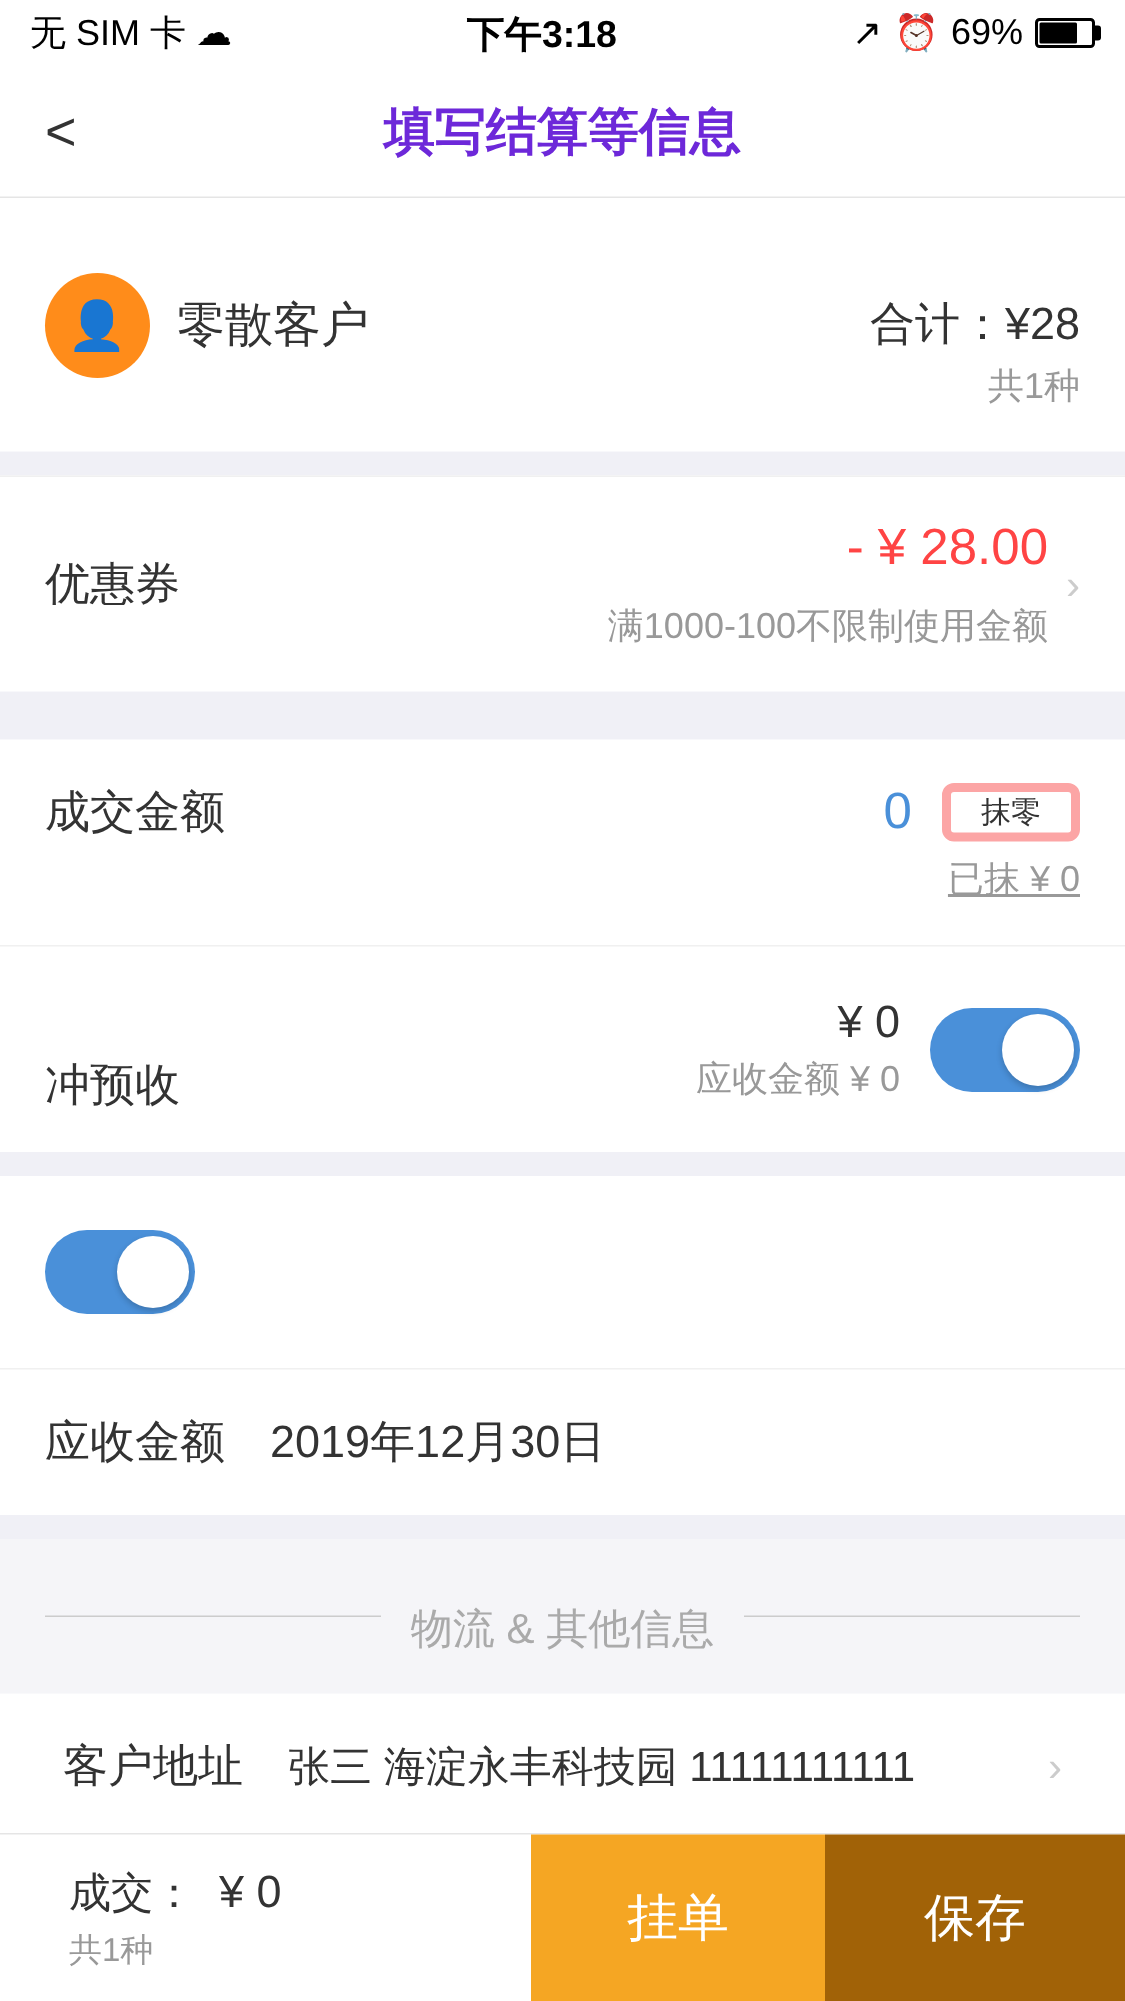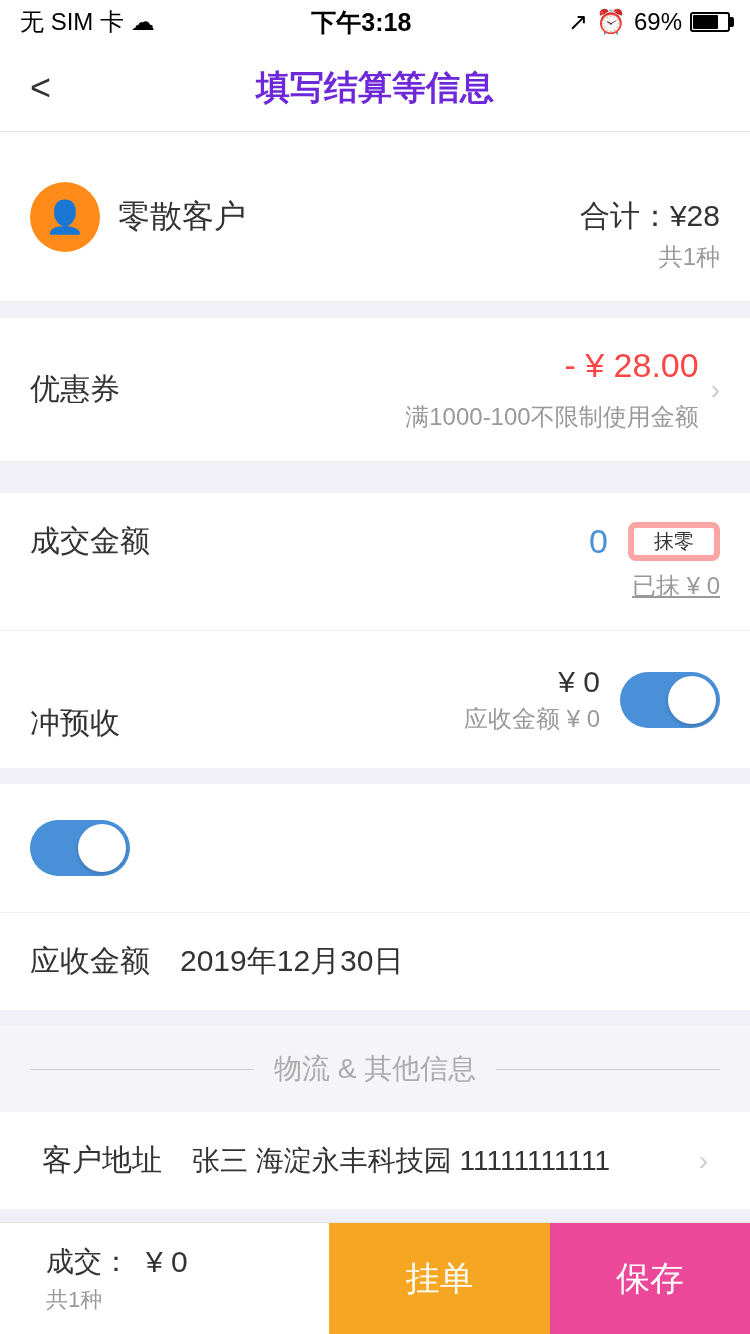--- a/index.html
+++ b/index.html
@@ -284,20 +284,21 @@
       gap: 20px;
     }
     .logistics-line {
       flex: 1;
       height: 1px;
       background: #ccc;
     }
     .logistics-text {
       font-size: 28px;
       color: #aaa;
+      margin-top: 17px;
     }
 
     
     .address-row {
       display: flex;
       align-items: center;
       justify-content: space-between;
       padding: 28px 42px;
       background: #fff;
     }
@@ -340,33 +341,33 @@
       align-items: center;
     }
     .bottom-deal-label { color: #333; }
     .bottom-deal-value { color: #333; font-size: 30px; }
     .bottom-count {
       font-size: 22px;
       color: #999;
       margin-top: 4px;
     }
     .btn-suspend {
-      width: 221px;
+      width: 196px;
       background: #f5a623;
       display: flex;
       align-items: center;
       justify-content: center;
       font-size: 34px;
       color: #fff;
       cursor: pointer;
       font-weight: 500;
     }
     .btn-save {
       width: 200px;
-      background: #ec4899;
+      background: #a16207;
       display: flex;
       align-items: center;
       justify-content: center;
       font-size: 34px;
       color: #fff;
       cursor: pointer;
       font-weight: 500;
     }
     .battery { 
       display: inline-block;

